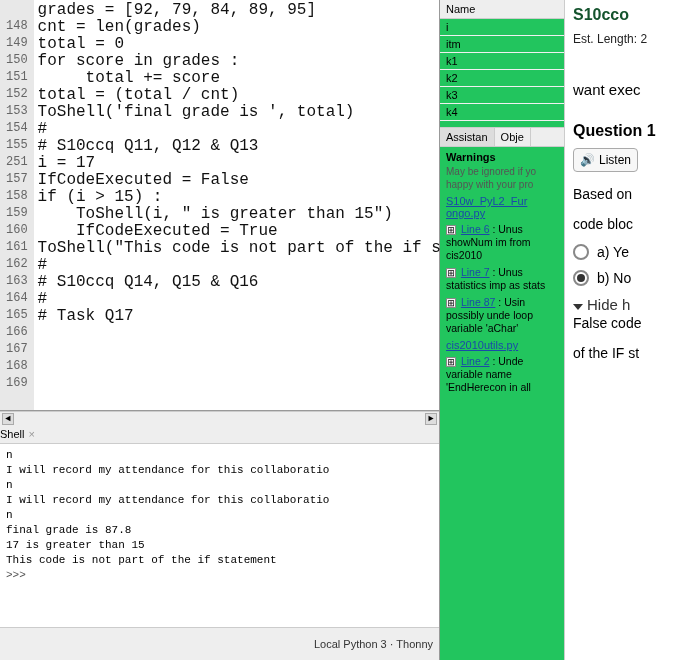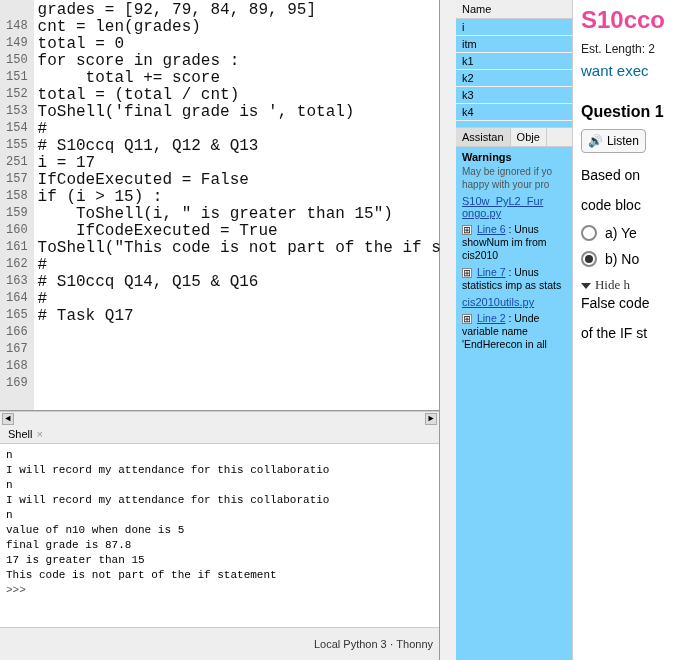--- a/index.html
+++ b/index.html
@@ -53,21 +53,21 @@
   .arrow-btn {
     width: 12px; height: 12px;
     background: #ddd;
     border: 1px solid #aaa;
     font-size: 9px;
     line-height: 10px;
     text-align: center;
   }
   .shell-tab {
     background: #eee;
-    padding: 3px 8px;
+    padding: 3px 0;
     font-family: Arial, sans-serif;
     font-size: 11px;
     border-bottom: 1px solid #ccc;
   }
   .shell-tab span.close { color: #999; margin-left: 4px; }
   .shell-body {
     flex: 1;
     padding: 4px 6px;
     font-size: 11px;
     line-height: 15px;
@@ -81,26 +81,25 @@
     font-size: 11px;
     background: #eee;
     border-top: 1px solid #ccc;
     padding: 10px 6px;
     text-align: right;
     color: #333;
   }
 
   .mid-col {
     width: 125px;
-    background: #7dd3fc;
+    background: #22c55e;
     border-right: 1px solid #ccc;
     font-family: Arial, sans-serif;
     font-size: 11px;
     overflow: hidden;
-    margin-left: 16px;
   }
   .mid-header {
     background: #eee;
     padding: 3px 6px;
     border-bottom: 1px solid #ccc;
     font-weight: normal;
   }
   .mid-row {
     padding: 2px 6px;
     border-bottom: 1px solid #f0f0f0;
@@ -148,33 +147,33 @@
   .warn-item a { color: #1a4aa8; text-decoration: underline; }
 
   .right-col {
     width: 135px;
     background: #fff;
     font-family: Arial, sans-serif;
     padding: 6px 4px 6px 8px;
     overflow: hidden;
   }
   .right-col h1 {
-    font-size: 24px;
+    font-size: 16px;
     font-weight: bold;
-    color: #ec4899;
+    color: #14532d;
     margin-bottom: 8px;
   }
   .right-col .est {
     font-size: 12px;
     color: #222;
-    margin-bottom: 6px;
+    margin-bottom: 35px;
   }
   .right-col .want {
     font-size: 15px;
-    color: #0369a1;
+    color: #000000;
     margin-bottom: 24px;
   }
   .right-col h2 {
     font-size: 16px;
     font-weight: bold;
     margin-bottom: 8px;
   }
   .listen-btn {
     border: 1px solid #aaa;
     border-radius: 4px;
@@ -206,24 +205,23 @@
     align-items: center;
     justify-content: center;
   }
   .radio.selected::after {
     content: "";
     width: 8px; height: 8px;
     background: #333;
     border-radius: 50%;
   }
   .hide-row {
-    font-size: 13px;
+    font-size: 15px;
     color: #333;
     margin-top: 10px;
-    font-family: Liberation Serif, serif;
   }
   .tri-down {
     display: inline-block;
     width: 0; height: 0;
     border-left: 5px solid transparent;
     border-right: 5px solid transparent;
     border-top: 6px solid #333;
     margin-right: 4px;
   }
 </style>
@@ -262,21 +260,21 @@
 
   <div class="scroll-stub">
     <span class="arrow-btn">◄</span>
     <span class="arrow-btn">►</span>
   </div>
 
   <div class="shell-tab">
     <span>Shell</span><span class="close">×</span>
   </div>
 
-  <div class="shell-body" id="shellbody"><div>n</div><div>I will record my attendance for this collaboratio</div><div>n</div><div>I will record my attendance for this collaboratio</div><div>n</div><div>value of n10 when done is 5</div><div>final grade is 87.8</div><div>17 is greater than 15</div><div>This code is not part of the if statement</div><div class="prompt">&gt;&gt;&gt;</div></div>
+  <div class="shell-body" id="shellbody"><div>n</div><div>I will record my attendance for this collaboratio</div><div>n</div><div>I will record my attendance for this collaboratio</div><div>n</div><div>final grade is 87.8</div><div>17 is greater than 15</div><div>This code is not part of the if statement</div><div class="prompt">&gt;&gt;&gt;</div></div>
 
   <div class="status-bar">Local Python 3 · Thonny</div>
 </div>
 
 <div class="mid-col">
   <div class="mid-header">Name</div>
   <div id="varrows">
       <div class="mid-row">i</div>
       <div class="mid-row">itm</div>
       <div class="mid-row">k1</div>
@@ -290,20 +288,21 @@
     <div class="tab">Obje</div>
   </div>
 
   <div class="warn-block">
     <h4>Warnings</h4>
     <p>May be ignored if yo happy with your pro</p>
     <a class="warn-link">S10w_PyL2_Fur ongo.py</a>
     <div id="warnitems">
         <div class="warn-item"><span class="plus">⊞</span> <a>Line 6</a> : Unus showNum im from cis2010</div>
         <div class="warn-item"><span class="plus">⊞</span> <a>Line 7</a> : Unus statistics imp as stats</div>
+        <div class="warn-item"><span class="plus">⊞</span> <a>Line 87</a> : Usin possibly unde loop variable 'aChar'</div>
       </div>
     <a class="warn-link">cis2010utils.py</a>
     <div id="warnitems2">
         <div class="warn-item"><span class="plus">⊞</span> <a>Line 2</a> : Unde variable name 'EndHerecon in   all</div>
       </div>
   </div>
 </div>
 
 <div class="right-col">
   <h1>S10cco</h1>

